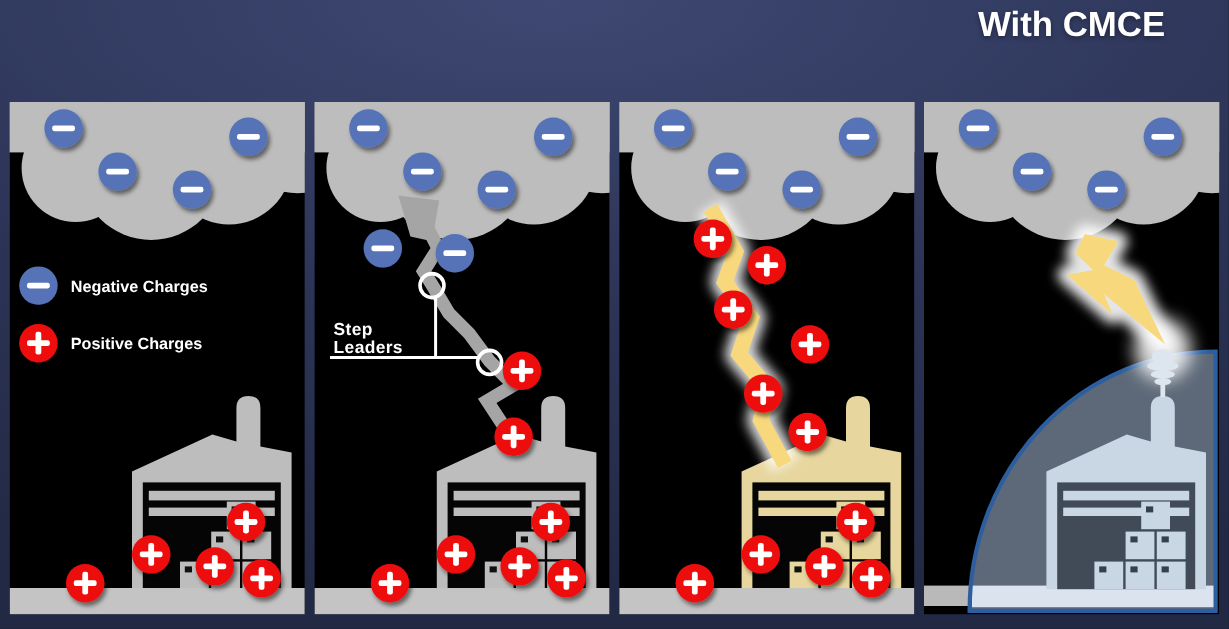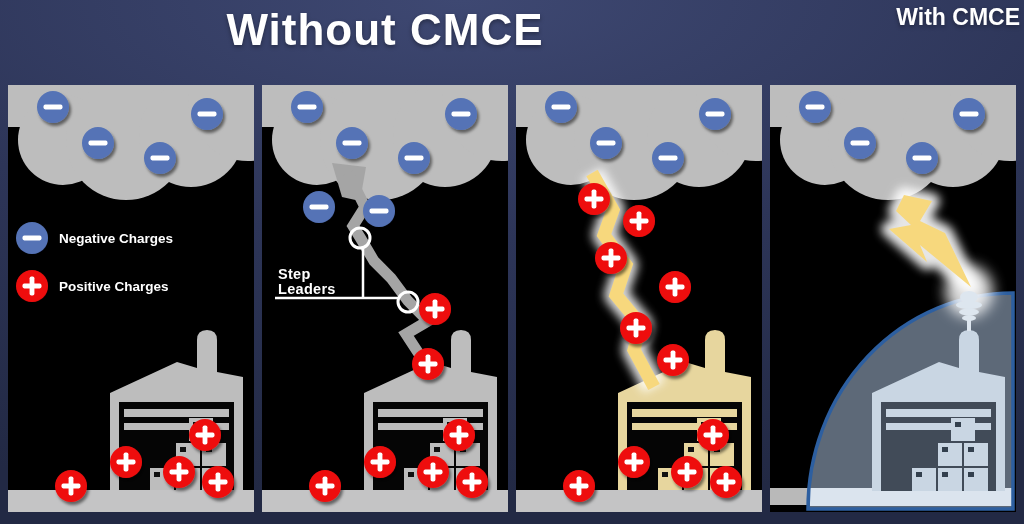--- a/index.html
+++ b/index.html
@@ -7,35 +7,34 @@
     position:relative;width:1024px;height:524px;overflow:hidden;
     background:radial-gradient(130% 95% at 45% 0%, #3e4872 0%, #2d3558 48%, #222944 100%);
     font-family:"Liberation Sans",sans-serif;
   }
   .main-title{
     position:absolute;left:8px;top:5px;width:754px;text-align:center;
     color:#fff;font-size:44px;font-weight:800;letter-spacing:1px;
     text-shadow:0 2px 4px rgba(0,0,0,.35);
   }
   .right-title{
-    position:absolute;left:766px;top:4px;width:254px;text-align:right;
-    color:#fff;font-size:23px;font-weight:800;line-height:1.18;
+    position:absolute;left:766px;top:4px;width:254px;text-align:center;
+    color:#fff;font-size:29px;font-weight:800;line-height:1.18;
     text-shadow:0 2px 4px rgba(0,0,0,.35);
   }
   svg.panel{position:absolute;top:85px;width:246px;height:427px;display:block;}
   #panel1{left:8px;}  #panel2{left:262px;}  #panel3{left:516px;}  #panel4{left:770px;}
   .svg-label{font:700 13.5px "Liberation Sans",sans-serif;fill:#fff;}
   .svg-label-lg{font:700 14.5px "Liberation Sans",sans-serif;fill:#fff;letter-spacing:.3px;}
 </style>
 </head>
 <body>
 
 <div class="stage">
 
-  <div class="main-title">Without CMCE</div>
   <div class="right-title">
     <div>With CMCE</div>
   </div>
 
   <svg width="0" height="0" style="position:absolute" aria-hidden="true">
     <defs>
       <g id="cloud-shape" fill="currentColor">
         <rect x="-6" y="-6" width="258" height="48"></rect>
         <circle cx="55" cy="55" r="45"></circle>
         <circle cx="118" cy="55" r="60"></circle>

